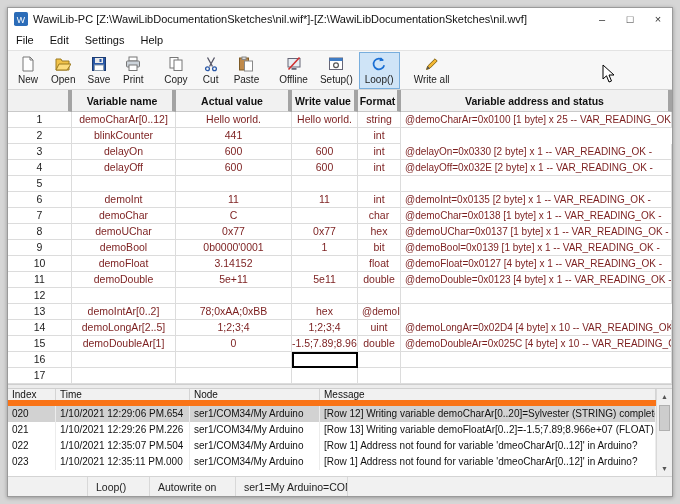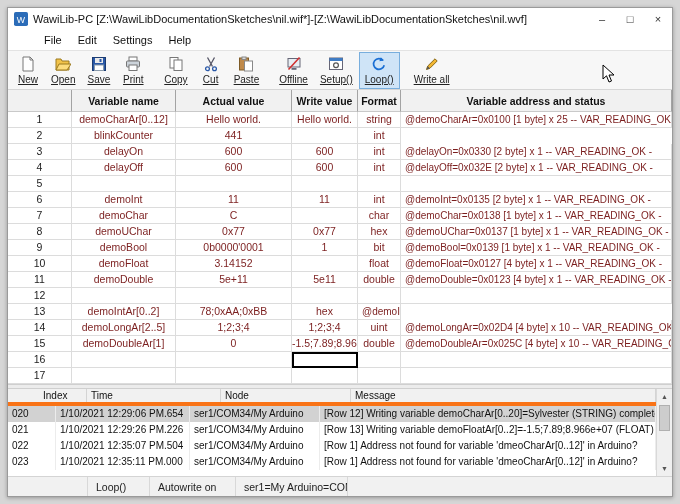--- a/index.html
+++ b/index.html
@@ -5,43 +5,43 @@
   * { box-sizing: border-box; }
   html,body { margin:0; padding:0; }
   body { width:680px; height:504px; background:#d6d6d6; font-family:"Liberation Sans",sans-serif; position:relative; overflow:hidden; }
   :root { --data-text:#7b1e1e; --active-bg:#cfe4f7; --active-border:#78aedd; --selected-bg:#d2d2d2; }
   .window { position:absolute; left:7px; top:7px; width:666px; height:490px; background:#fff; border:1px solid #9a9a9a; display:flex; flex-direction:column; box-shadow:0 1px 4px rgba(0,0,0,.3); }
   .titlebar { flex:0 0 22px; display:flex; align-items:center; padding-left:6px; font-size:11px; color:#111; background:#fff; }
   .title-icon { width:14px; height:14px; margin-right:5px; flex:0 0 14px; }
   .title-icon svg { width:14px; height:14px; display:block; }
   .title-text { flex:1; white-space:nowrap; overflow:hidden; }
   .win-btn { width:28px; height:22px; display:flex; align-items:center; justify-content:center; font-size:11px; color:#333; }
-  .menubar { flex:0 0 20px; display:flex; align-items:center; font-size:11px; color:#111; background:#fff;padding-left:28px; }
+  .menubar { flex:0 0 20px; display:flex; align-items:center; font-size:11px; color:#111; background:#fff; }
   .menu-item { padding:2px 8px; }
   .toolbar { flex:0 0 40px; background:#f7f7f7; border-top:1px solid #e3e3e3; border-bottom:1px solid #d6d6d6; display:flex; align-items:center; padding:0 3px; }
-  .tb-btn { display:flex; flex-direction:column; align-items:center; justify-content:center; min-width:34px; height:37px; padding:2px 5px 1px; border:1px solid transparent; font-size:10px; color:#222;text-decoration:underline; }
+  .tb-btn { display:flex; flex-direction:column; align-items:center; justify-content:center; min-width:34px; height:37px; padding:2px 5px 1px; border:1px solid transparent; font-size:10px; color:#222; }
   .tb-btn.active { background:var(--active-bg); border-color:var(--active-border); }
   .tb-icon { height:16px; }
   .tb-icon svg { width:16px; height:16px; display:block; }
   .tb-label { margin-top:2px; white-space:nowrap; }
   .tb-sep { width:8px; flex:0 0 8px; }
   .grid-cols { display:grid; grid-template-columns:64px 104px 116px 66px 43px 1fr; }
   .grid-header { flex:0 0 22px; height:22px; background:#f1f1f1; font-weight:bold; font-size:10.5px; color:#111; }
-  .grid-header .hcell { border-right:1px solid #a3a3a3; border-bottom:1px solid #c9c9c9; display:flex; align-items:center; justify-content:center; overflow:hidden; white-space:nowrap; }
+  .grid-header .hcell { border-right:4px solid #a3a3a3; border-bottom:1px solid #c9c9c9; display:flex; align-items:center; justify-content:center; overflow:hidden; white-space:nowrap; }
   .grid-body { flex:0 0 272px; overflow:hidden; }
   .grid-row { height:16px; }
   .cell { border-right:1px solid #dcdcdc; border-bottom:1px solid #dcdcdc; font-size:10.5px; line-height:15px; white-space:nowrap; overflow:hidden; color:var(--data-text); text-align:center; }
   .c-num { color:#222; background:#fff; }
   .c-status { text-align:left; padding-left:4px; font-size:10px; }
   .cell.focused { outline:2px solid #000; outline-offset:-2px; }
   .splitter { flex:0 0 5px; background:#ececec; border-top:1px solid #cfcfcf; border-bottom:1px solid #cfcfcf; }
   .log { flex:1; display:flex; min-height:0; background:#fff; }
   .log-main { flex:1; display:flex; flex-direction:column; min-width:0; }
   .log-cols { display:grid; grid-template-columns:48px 134px 130px 1fr; }
-  .log-header { flex:0 0 17px; background:#f1f1f1; font-size:10px; color:#111; border-bottom:4px solid #f97316;padding-left:31px; }
+  .log-header { flex:0 0 17px; background:#f1f1f1; font-size:10px; color:#111; border-bottom:6px solid #f97316; }
   .log-header .hcell { display:flex; align-items:center; padding-left:4px; border-right:1px solid #d4d4d4; overflow:hidden; white-space:nowrap; }
   .log-row { height:16px; }
   .log-row .cell { text-align:left; padding-left:4px; color:#111; font-size:10px; border-right:1px solid #ececec; border-bottom:none; background:transparent; }
   .log-row.selected { background:var(--selected-bg); }
   .log-scrollbar { flex:0 0 15px; background:#f0f0f0; border-left:1px solid #d9d9d9; display:flex; flex-direction:column; align-items:center; }
   .scroll-arrow { width:15px; height:15px; font-size:7px; color:#555; display:flex; align-items:center; justify-content:center; }
   .scroll-track { flex:1; width:15px; display:flex; justify-content:center; padding-top:1px; }
   .scroll-thumb { width:11px; height:26px; background:#cdcdcd; border:1px solid #b0b0b0; }
   .statusbar { flex:0 0 20px; background:#f1f1f1; border-top:1px solid #d4d4d4; display:flex; font-size:10.5px; color:#222; align-items:stretch; }
   .status-seg { display:flex; align-items:center; padding:0 8px; border-right:1px solid #d8d8d8; white-space:nowrap; overflow:hidden; }

